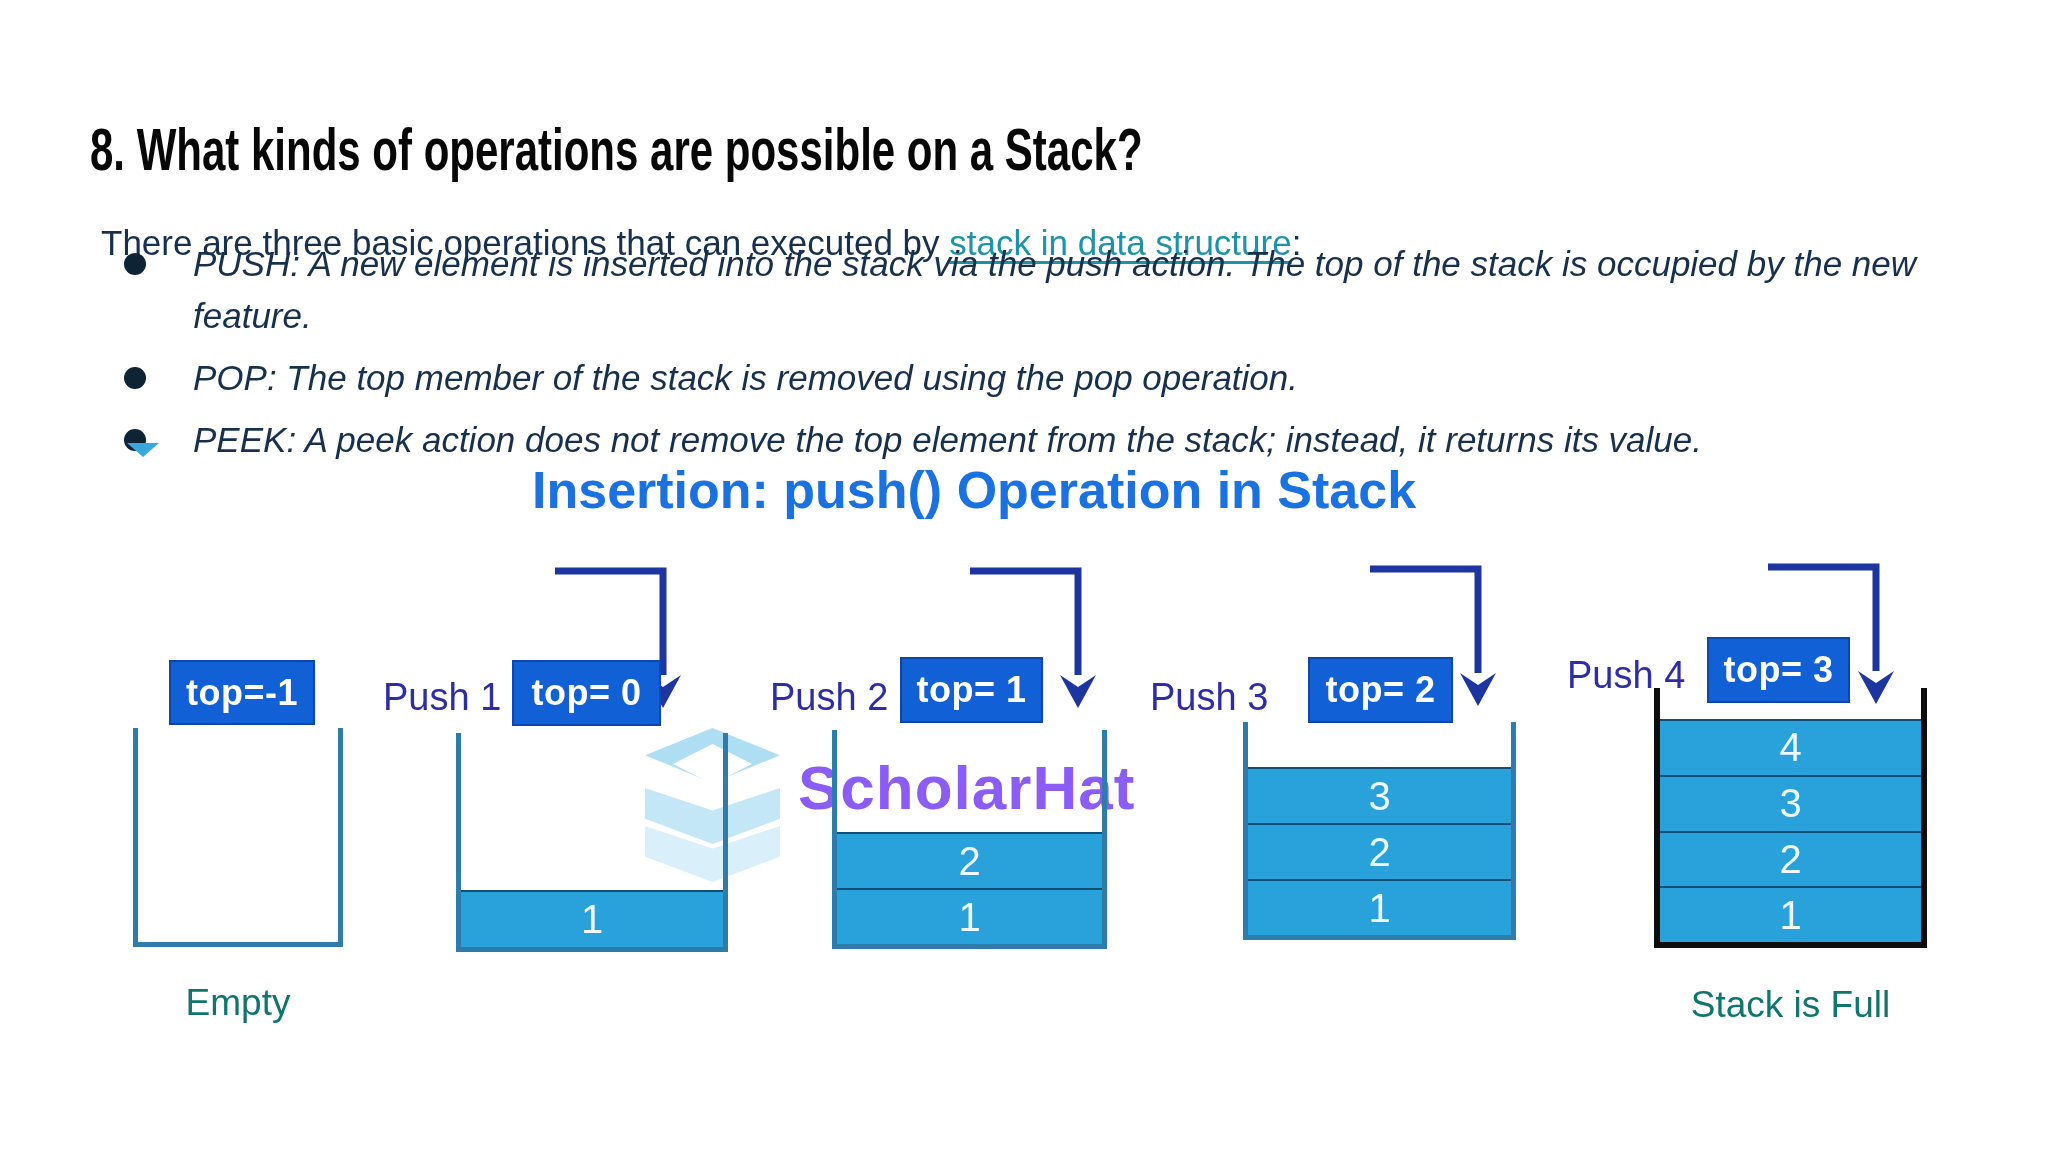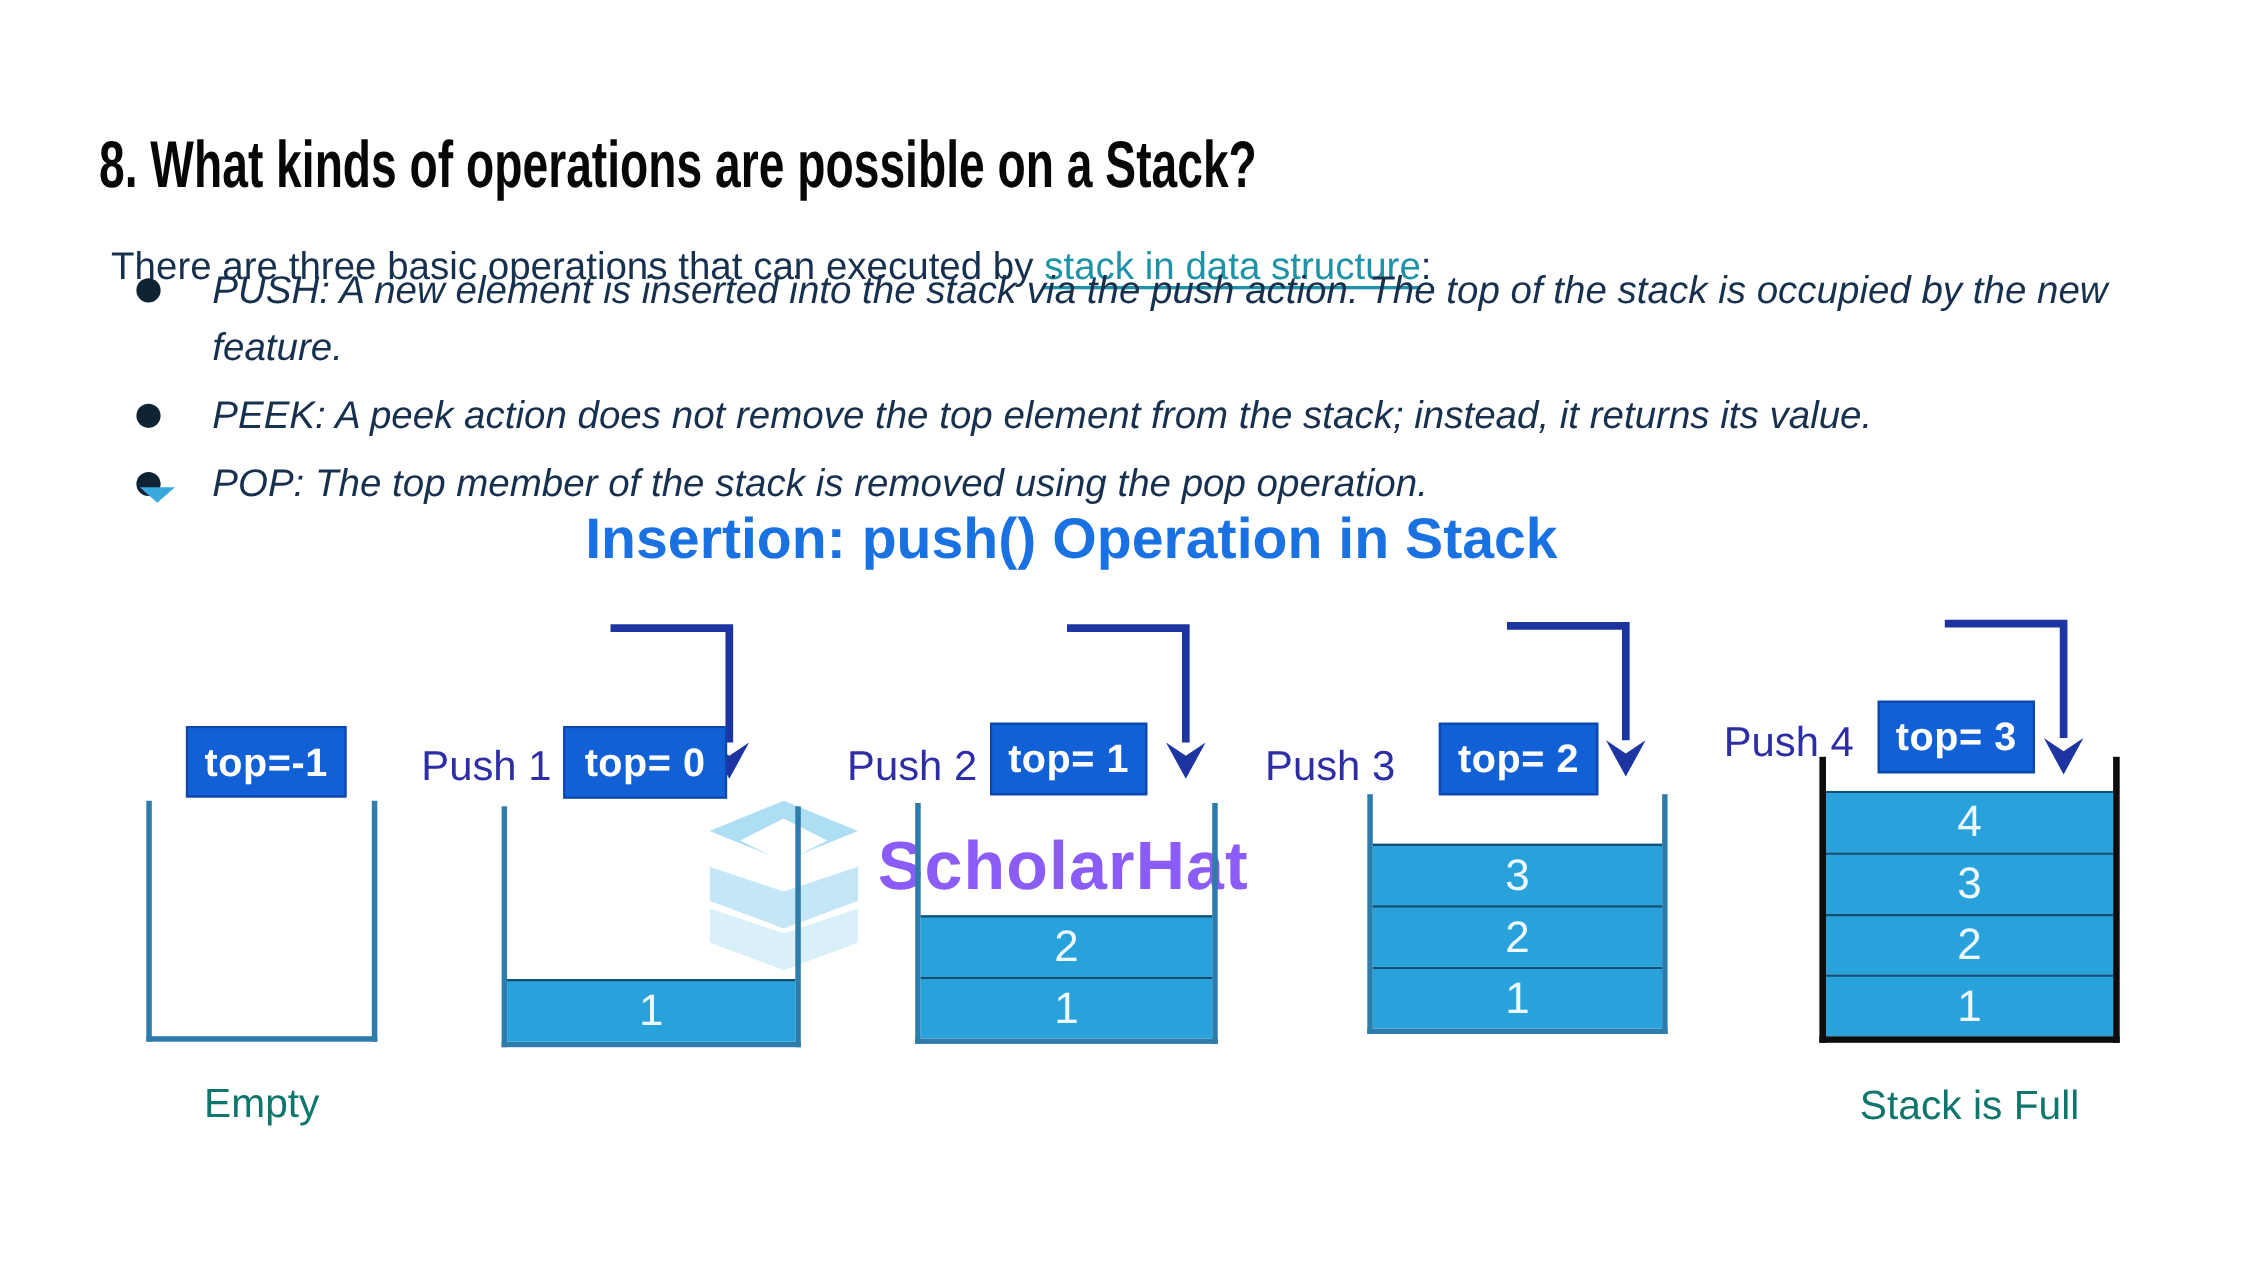--- a/index.html
+++ b/index.html
@@ -73,25 +73,25 @@
 
   <p class="intro"><span>There are three basic operations that can executed by </span><a href="#" class="link">stack in data structure</a><span>:</span></p>
 
   <ul class="bullets">
     <li>
       <span class="dot"></span>
       <span>PUSH: A new element is inserted into the stack via the push action. The top of the stack is occupied by the new feature.</span>
     </li>
     <li>
       <span class="dot"></span>
-      <span>PEEK: A peek action does not remove the top element from the stack; instead, it returns its value.</span>
+      <span>POP: The top member of the stack is removed using the pop operation.</span>
     </li>
     <li>
       <span class="dot"></span>
-      <span>POP: The top member of the stack is removed using the pop operation.</span>
+      <span>PEEK: A peek action does not remove the top element from the stack; instead, it returns its value.</span>
     </li>
   </ul>
 
   <div class="cursor-tri"></div>
 
   <div class="dtitle">Insertion: push() Operation in Stack</div>
 
   <div class="wm">
     <div class="wm-logo">
       <div class="wm-l1"></div>

